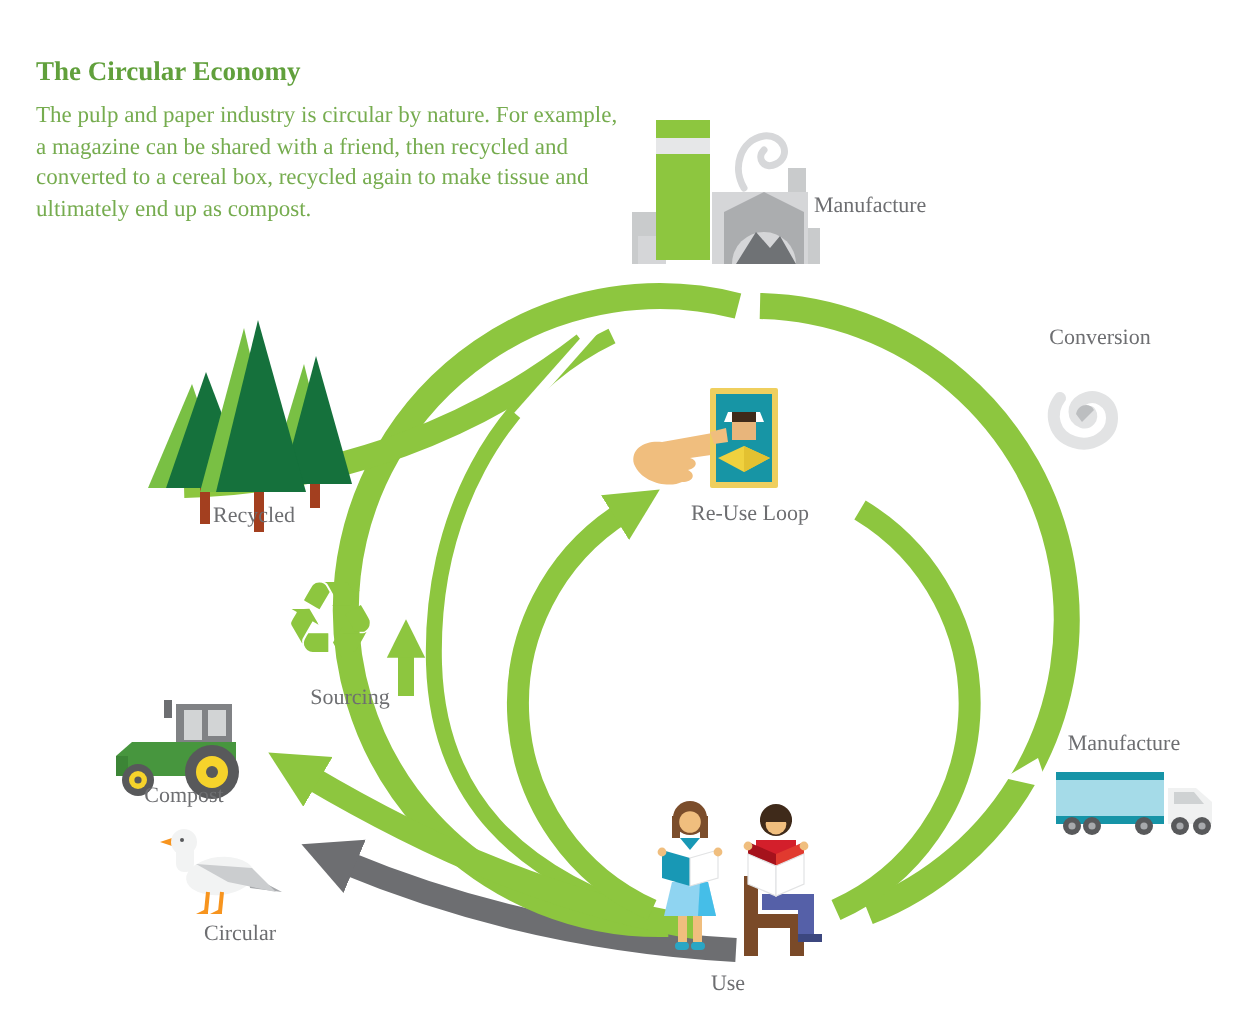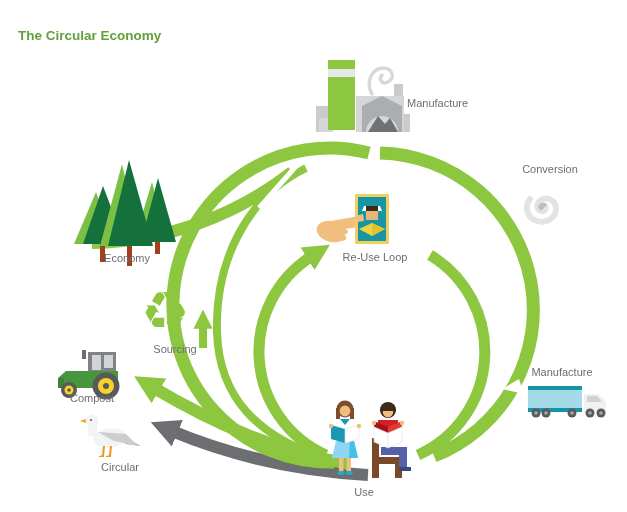--- a/index.html
+++ b/index.html
@@ -1,17 +1,17 @@
 <!DOCTYPE html>
 <html><head>
 <meta charset="utf-8">
 <style>
   html,body{margin:0;padding:0;background:#ffffff;}
   #stage{position:relative;width:627px;height:512px;background:#ffffff;overflow:hidden;
-         font-family:Liberation Sans, sans-serif;}
+         font-family:Liberation Serif, serif;}
   .abs{position:absolute;}
   #title{left:18px;top:28px;font-size:13.5px;font-weight:bold;color:#61A03C;}
   #body-copy{left:18px;top:51px;width:298px;font-size:11.5px;line-height:15.6px;color:#76AC4F;}
   .stage-label{font-size:11px;color:#6D6E71;white-space:nowrap;text-align:right;}
   .ctr{transform:translateX(-50%);}
   #recycle-glyph{left:141px;top:284px;font-size:54px;line-height:1;color:#8DC63F;}
   svg{display:block;}
 </style>
 </head>
 <body>
@@ -39,20 +39,21 @@
     <path d="M 92 243 C 170 241 238 214 292 172" fill="none" stroke="#8DC63F" stroke-width="12"></path>
 
     <path d="M 430 255 A 113 113 0 0 1 418 455" fill="none" stroke="#8DC63F" stroke-width="11"></path>
     <path d="M 326 455 A 113 113 0 0 1 312 256" fill="none" stroke="#8DC63F" stroke-width="11" marker-end="url(#ahG)"></path>
 
     <line x1="259" y1="208" x2="298" y2="164" stroke="#ffffff" stroke-width="5"></line>
     <polygon points="519,379 524,394 502,389" fill="#ffffff"></polygon>
   </svg>
 
   <div class="abs" id="title">The Circular Economy</div>
+  <div class="abs" id="body-copy">The pulp and paper industry is circular by nature. For example, a magazine can be shared with a friend, then recycled and converted to a cereal box, recycled again to make tissue and ultimately end up as compost.</div>
 
   <svg class="abs" style="left:72px;top:150px" width="108" height="118" viewBox="0 0 108 118">
     <rect x="28" y="86" width="5" height="26" fill="#A33F1F"></rect>
     <polygon points="24,42 42,94 2,94" fill="#79C044"></polygon>
     <polygon points="31,36 53,94 11,94" fill="#15713C"></polygon>
     <rect x="83" y="84" width="5" height="20" fill="#A33F1F"></rect>
     <polygon points="80,32 95,92 62,92" fill="#79C044"></polygon>
     <polygon points="86,28 104,92 69,92" fill="#15713C"></polygon>
     <rect x="55" y="88" width="5" height="28" fill="#A33F1F"></rect>
     <polygon points="50,14 69,96 28,96" fill="#79C044"></polygon>
@@ -168,21 +169,21 @@
     <rect x="74" y="53" width="8" height="14" fill="#5560A8"></rect>
     <rect x="74" y="67" width="12" height="4" fill="#3C477F"></rect>
     <polygon points="49,21 63,27 63,33 49,27" fill="#A5121C"></polygon>
     <polygon points="63,27 77,21 77,27 63,33" fill="#E13A2F"></polygon>
     <polygon points="49,27 63,33 63,48 49,42" fill="#FFFFFF" stroke="#E2E3E4" stroke-width="0.6"></polygon>
     <polygon points="63,33 77,27 77,42 63,48" fill="#FFFFFF" stroke="#E2E3E4" stroke-width="0.6"></polygon>
     <circle cx="49" cy="23" r="2.2" fill="#F0BE7E"></circle>
     <circle cx="77" cy="23" r="2.2" fill="#F0BE7E"></circle>
   </svg>
 
-  <span class="abs stage-label ctr" style="left:127px;top:252px">Economy</span>
+  <span class="abs stage-label ctr" style="left:127px;top:252px">Recycled</span>
   <span class="abs stage-label" style="left:407px;top:97px">Manufacture</span>
   <span class="abs stage-label ctr" style="left:550px;top:163px">Conversion</span>
   <span class="abs stage-label ctr" style="left:375px;top:251px">Re-Use Loop</span>
   <span class="abs stage-label ctr" style="left:175px;top:343px">Sourcing</span>
   <span class="abs stage-label ctr" style="left:92px;top:392px">Compost</span>
   <span class="abs stage-label ctr" style="left:120px;top:461px">Circular</span>
   <span class="abs stage-label ctr" style="left:562px;top:366px">Manufacture</span>
   <span class="abs stage-label ctr" style="left:364px;top:486px">Use</span>
 
 </div>

